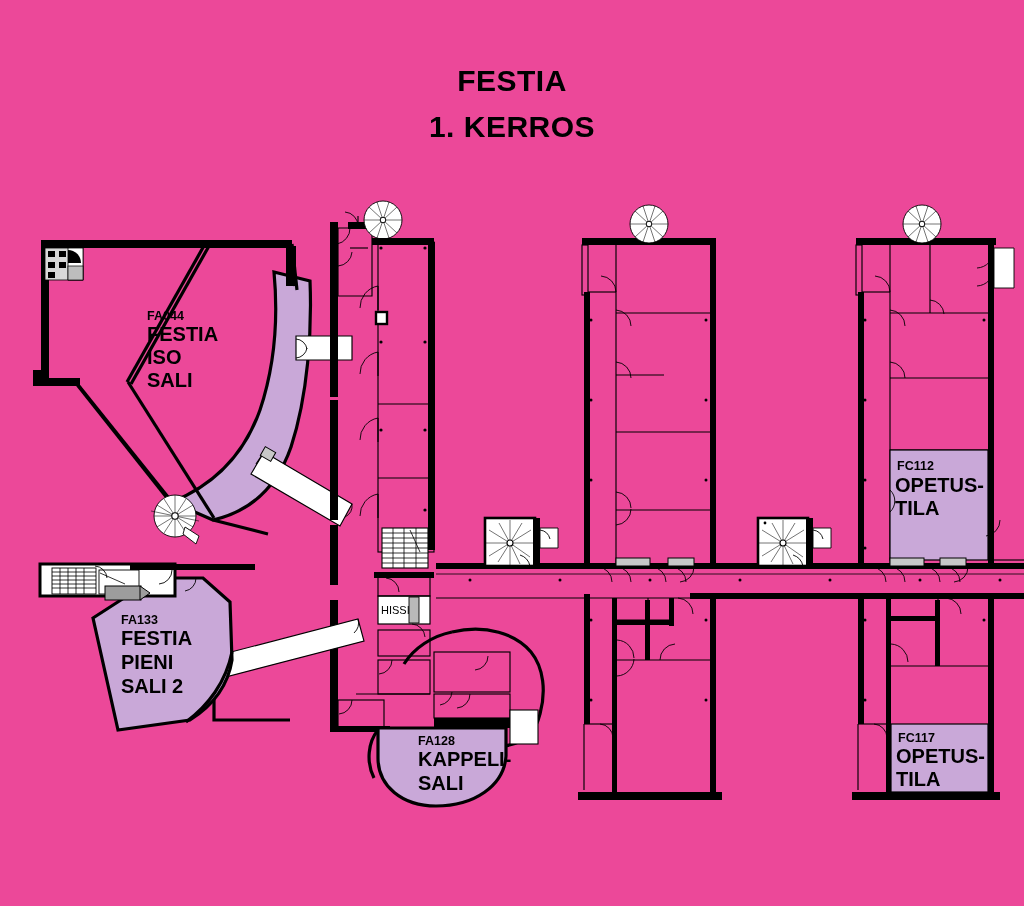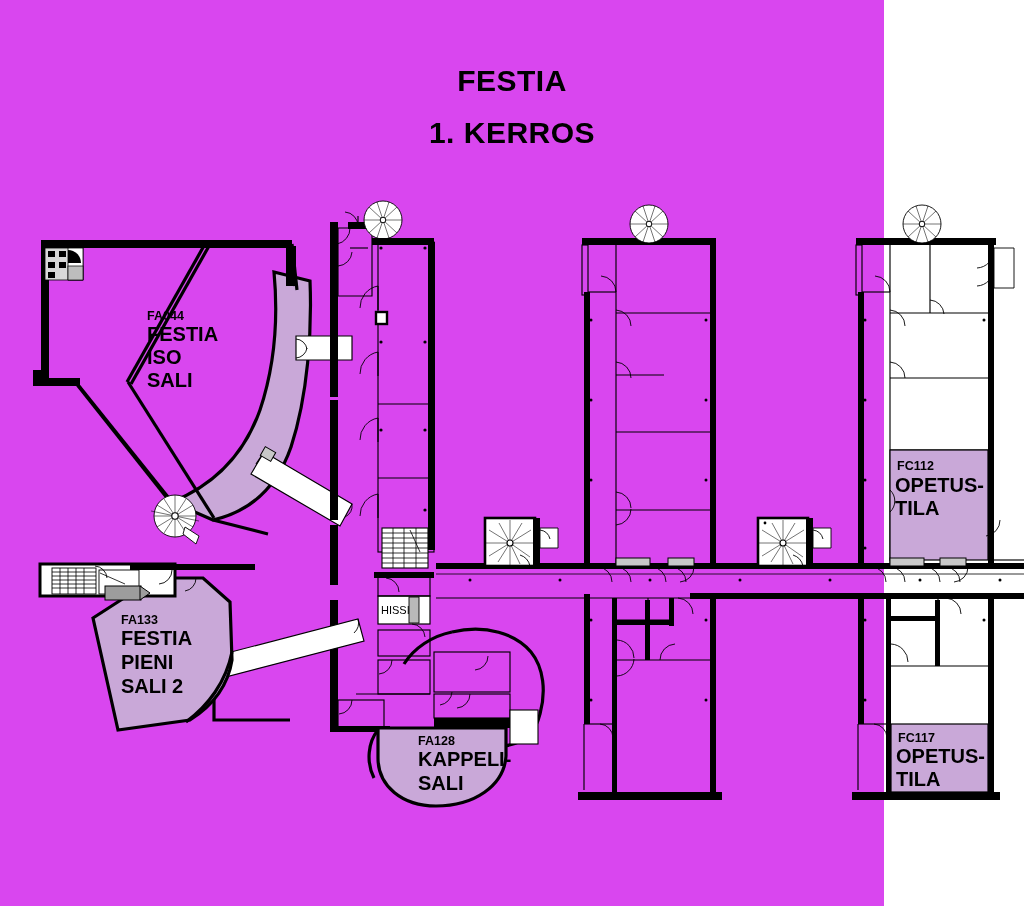--- a/index.html
+++ b/index.html
@@ -8,23 +8,23 @@
     background: #ffffff;
   }
   body {
     width: 1024px;
     height: 906px;
     font-family: "Liberation Sans", sans-serif;
     overflow: hidden;
   }
   #plan-root {
     position: relative;
-    width: 884px;
+    width: 1024px;
     height: 906px;
-    background: #d946ef;
+    background: #ec4899;
   }
   .title-block {
     position: absolute;
     top: 64px;
     left: 0;
     width: 1024px;
     text-align: center;
   }
   .title-line-1 {
     font-size: 30px;
@@ -32,21 +32,21 @@
     color: #000000;
     letter-spacing: 0.5px;
     line-height: 34px;
   }
   .title-line-2 {
     font-size: 30px;
     font-weight: bold;
     color: #000000;
     letter-spacing: 0.5px;
     line-height: 34px;
-    margin-top: 18px;
+    margin-top: 12px;
   }
   svg.floorplan {
     position: absolute;
     top: 0;
     left: 0;
     width: 1024px;
     height: 906px;
   }
   .wall-heavy { fill: #000000; }
   .wall-mid { stroke: #000000; stroke-width: 3.2; fill: none; }

